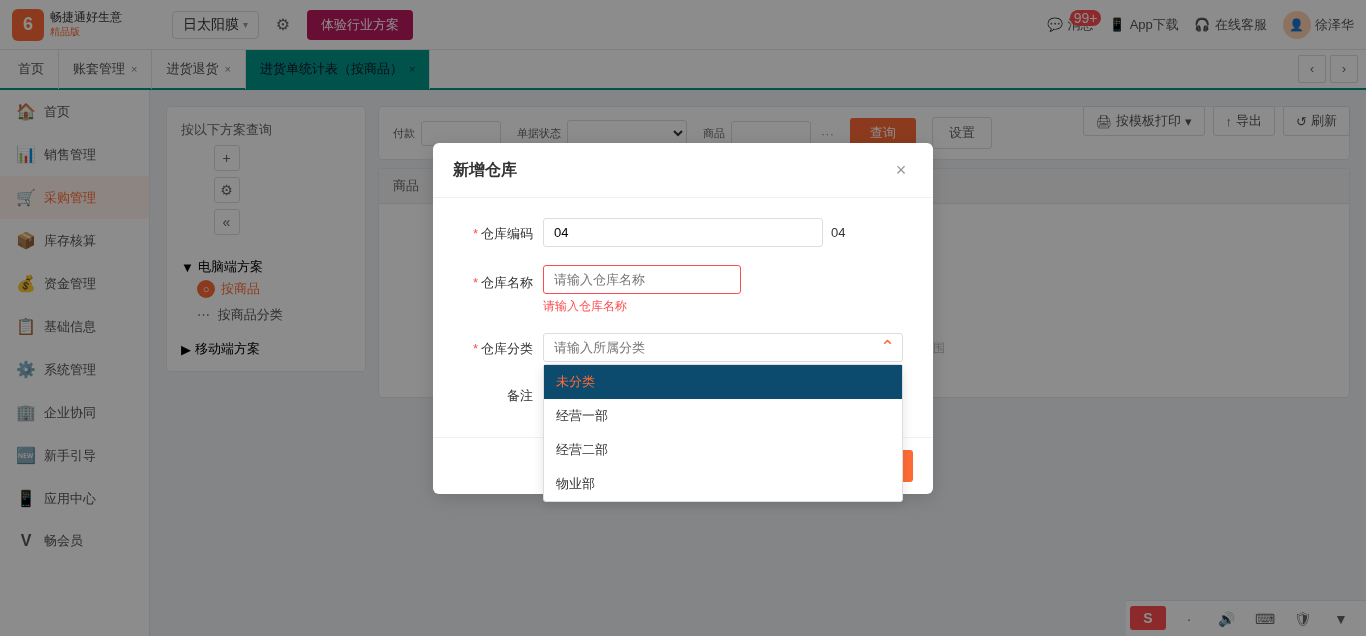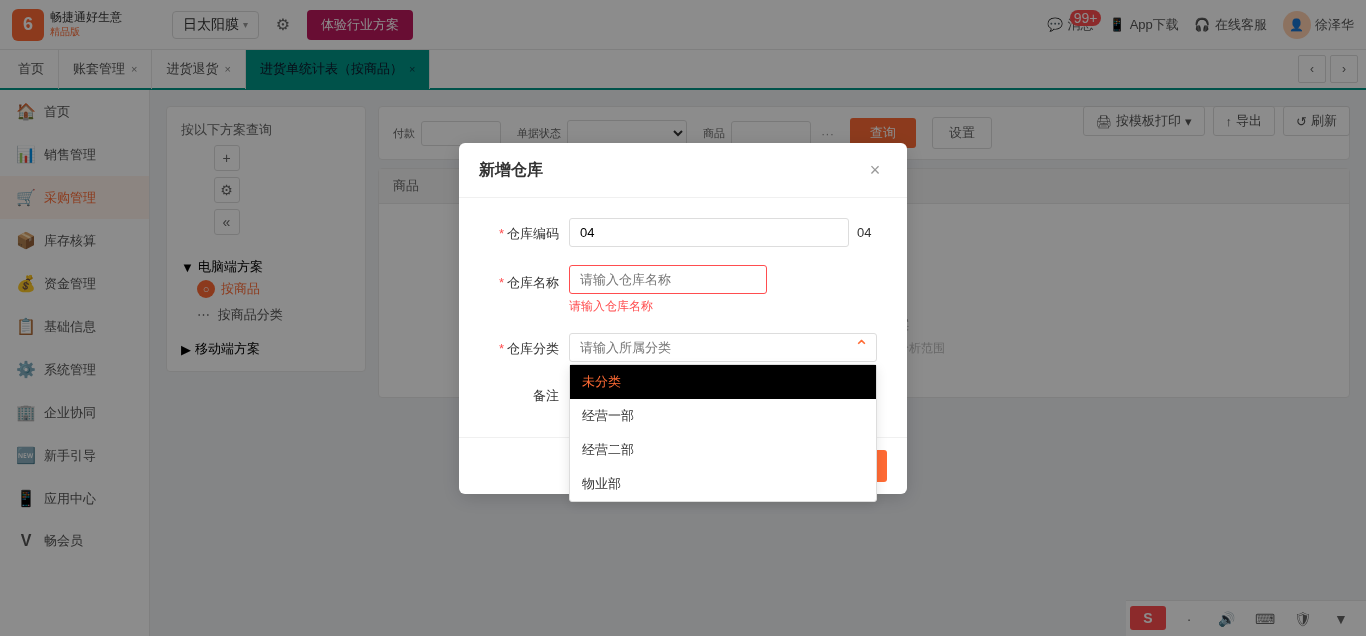--- a/index.html
+++ b/index.html
@@ -296,21 +296,21 @@
       z-index: 100;
       display: flex;
       align-items: center;
       justify-content: center;
     }
 
     
     .modal {
       background: #fff;
       border-radius: 6px;
-      width: 448px;
+      width: 500px;
       box-shadow: 0 4px 20px rgba(0,0,0,0.15);
       position: relative;
       z-index: 101;
       padding-bottom: 0;
       overflow: visible;
     }
     .modal-header {
       display: flex; align-items: center; justify-content: space-between;
       padding: 16px 20px 14px;
       border-bottom: 1px solid #f0f0f0;
@@ -380,21 +380,21 @@
       box-shadow: 0 4px 12px rgba(0,0,0,0.1);
       z-index: 200;
       margin-top: 2px;
     }
     .dropdown-item {
       padding: 8px 12px;
       cursor: pointer;
       font-size: 13px;
       color: #333;
     }
-    .dropdown-item.selected { background: #000000; color: #ff6b35; }
+    .dropdown-item.selected { background: #0c4a6e; color: #ff6b35; }
     .modal-footer {
       display: flex;
       justify-content: flex-end;
       padding: 12px 20px;
       border-top: 1px solid #f0f0f0;
       gap: 10px;
     }
     .btn-save {
       background: #ff6b35;
       color: #fff;

